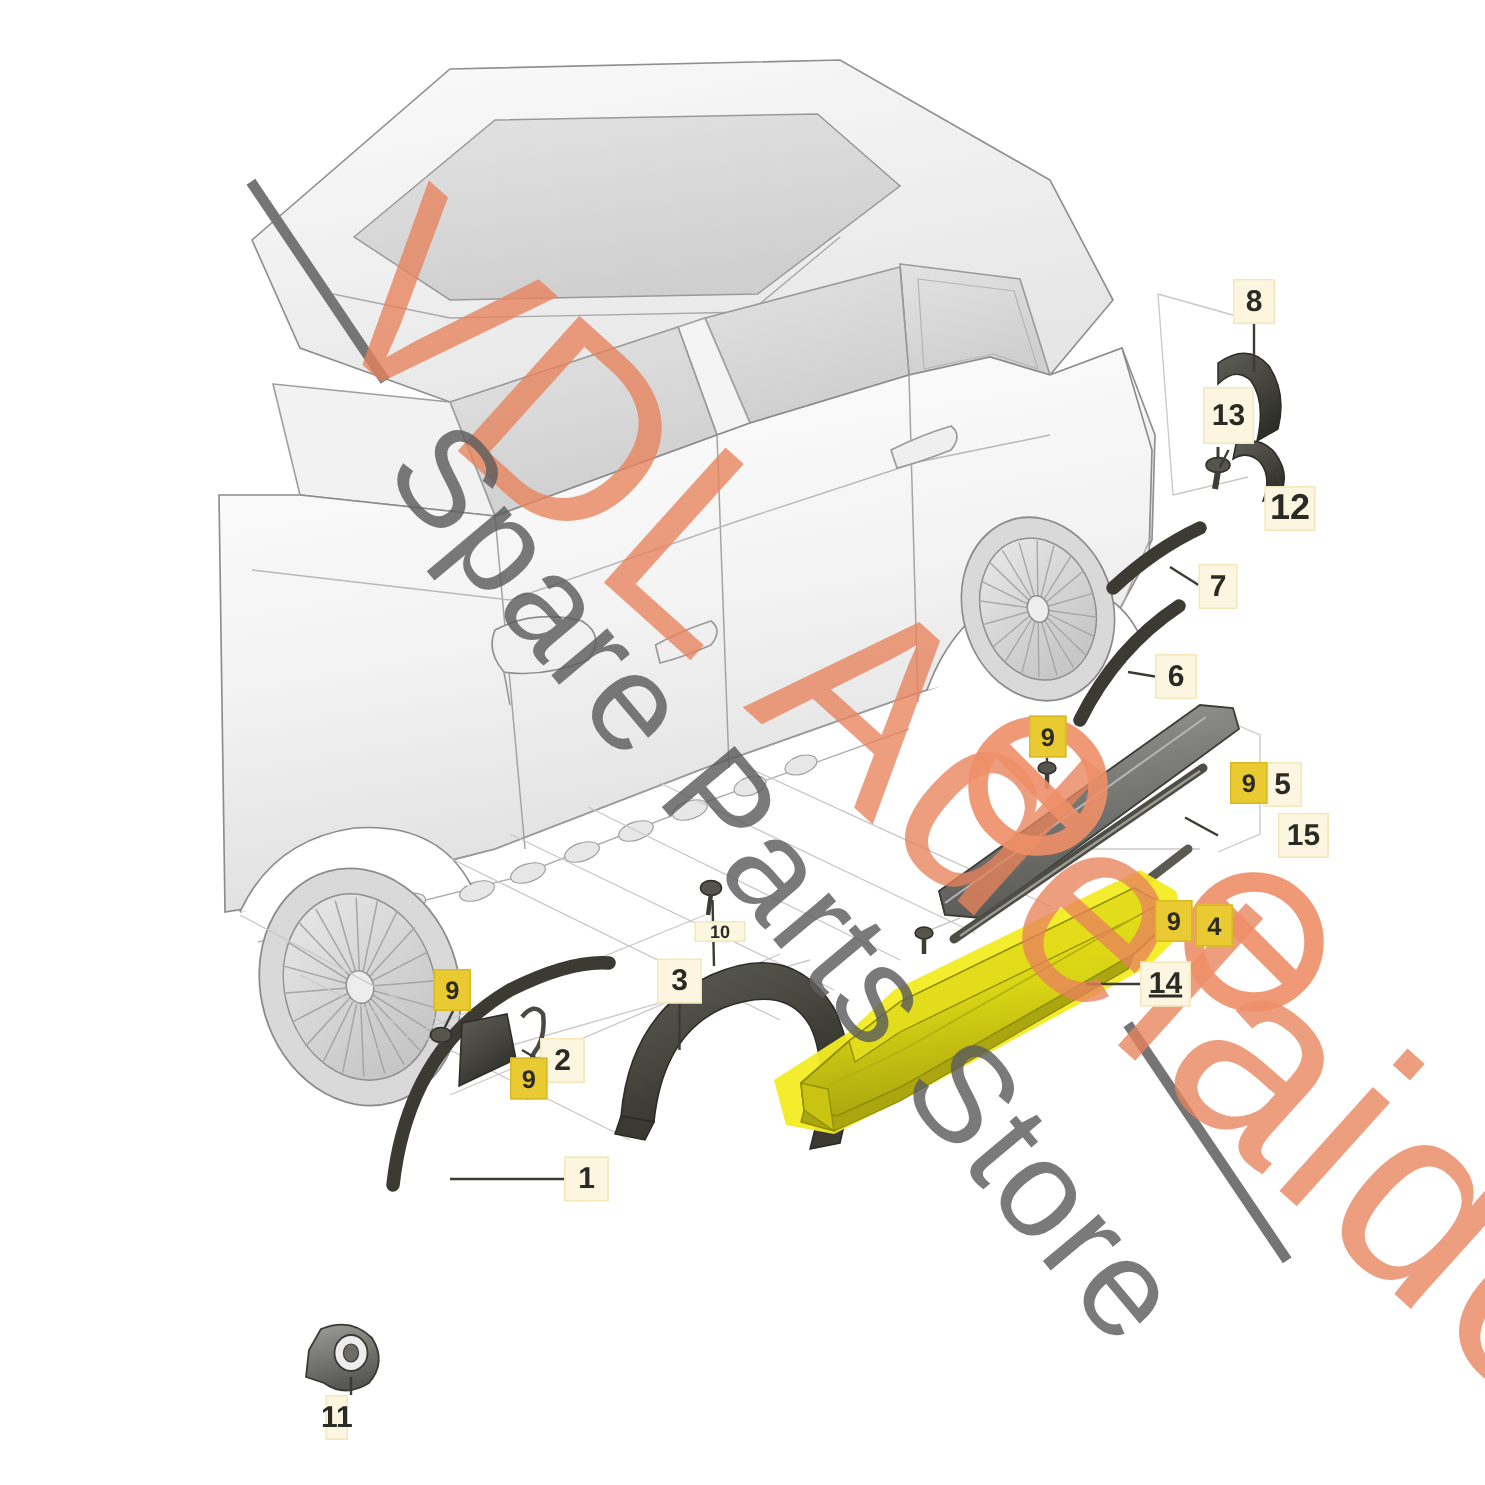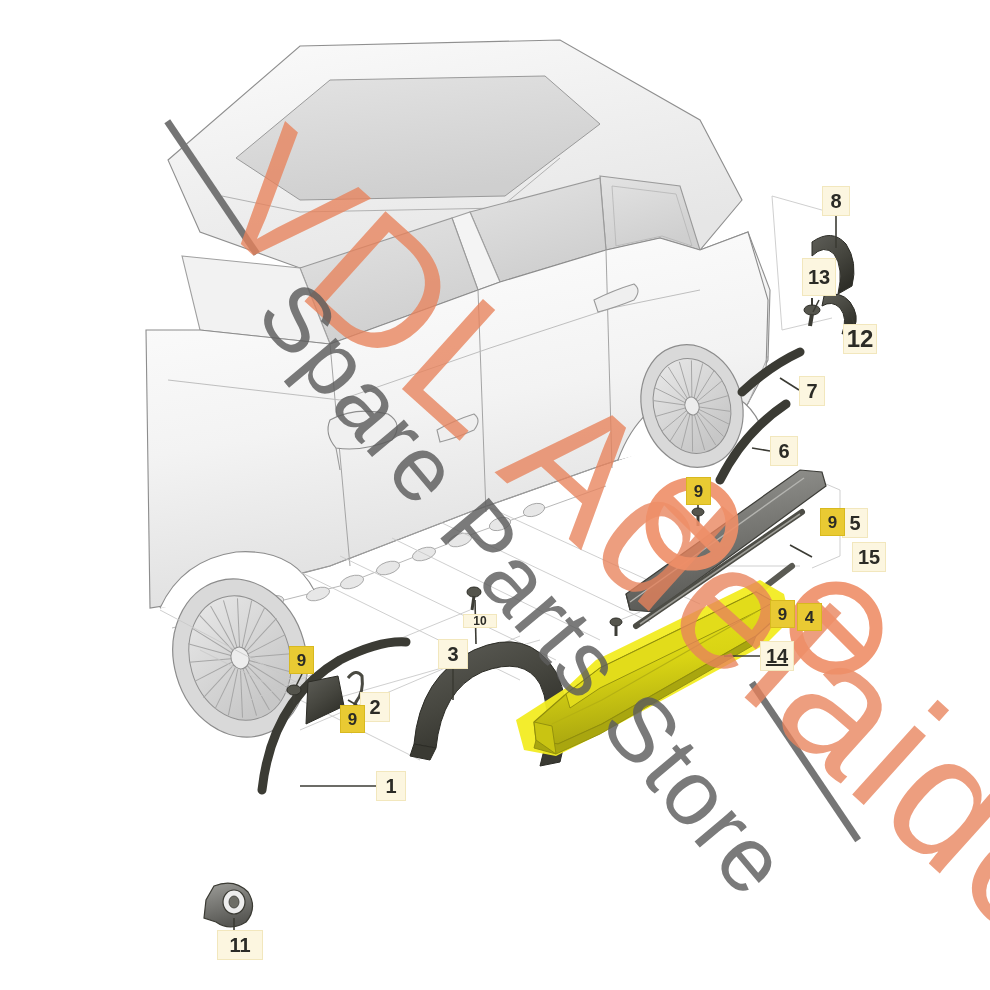--- a/index.html
+++ b/index.html
@@ -368,20 +368,20 @@
       <div class="callout plain" style="left: 842px; top: 508px; width: 26px; height: 30px; font-size: 20px;">5</div>
       <div class="callout plain" style="left: 770px; top: 436px; width: 28px; height: 30px; font-size: 20px;">6</div>
       <div class="callout plain" style="left: 799px; top: 376px; width: 26px; height: 30px; font-size: 20px;">7</div>
       <div class="callout plain" style="left: 822px; top: 186px; width: 28px; height: 30px; font-size: 20px;">8</div>
       <div class="callout gold" style="left: 289px; top: 646px; width: 25px; height: 28px; font-size: 17px;">9</div>
       <div class="callout gold" style="left: 340px; top: 705px; width: 25px; height: 28px; font-size: 17px;">9</div>
       <div class="callout gold" style="left: 686px; top: 477px; width: 25px; height: 28px; font-size: 17px;">9</div>
       <div class="callout gold" style="left: 820px; top: 508px; width: 25px; height: 28px; font-size: 17px;">9</div>
       <div class="callout gold" style="left: 770px; top: 600px; width: 25px; height: 28px; font-size: 17px;">9</div>
       <div class="callout plain" style="left: 463px; top: 614px; width: 34px; height: 14px; font-size: 12px;">10</div>
-      <div class="callout plain" style="left: 217px; top: 930px; width: 46px; height: 30px; font-size: 20px;">11</div>
+      <div class="callout plain" style="left: 217px; top: 930px; width: 15px; height: 30px; font-size: 20px;">11</div>
       <div class="callout plain" style="left: 843px; top: 324px; width: 34px; height: 30px; font-size: 24px;">12</div>
       <div class="callout plain" style="left: 802px; top: 258px; width: 34px; height: 38px; font-size: 20px;">13</div>
       <div class="callout plain" style="left: 760px; top: 641px; width: 34px; height: 30px; font-size: 20px; text-decoration: underline;">14</div>
       <div class="callout plain" style="left: 812px; top: 542px; width: 34px; height: 30px; font-size: 20px; margin-left: 40px;">15</div>
     </div>
 
 </div>
 
 </body></html>

